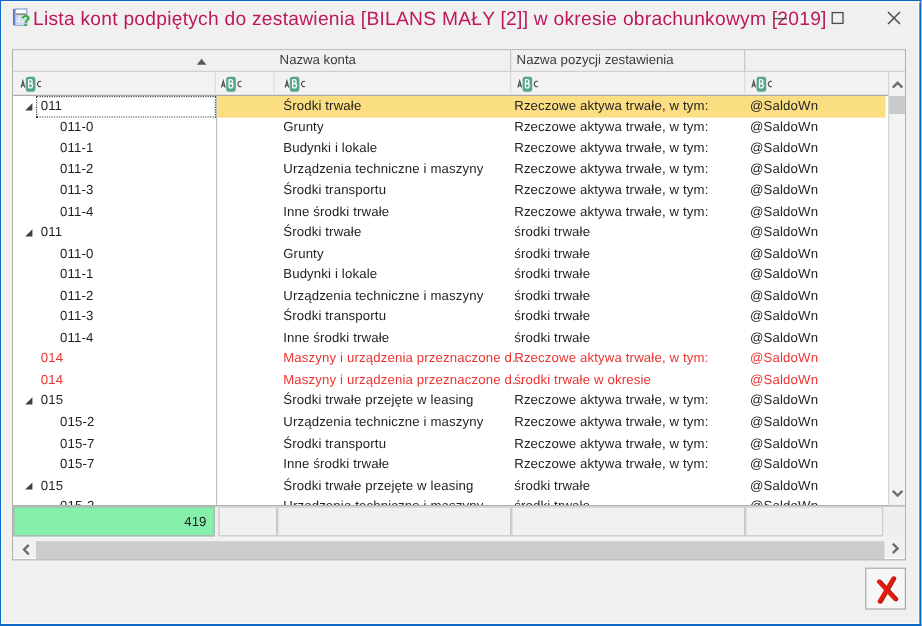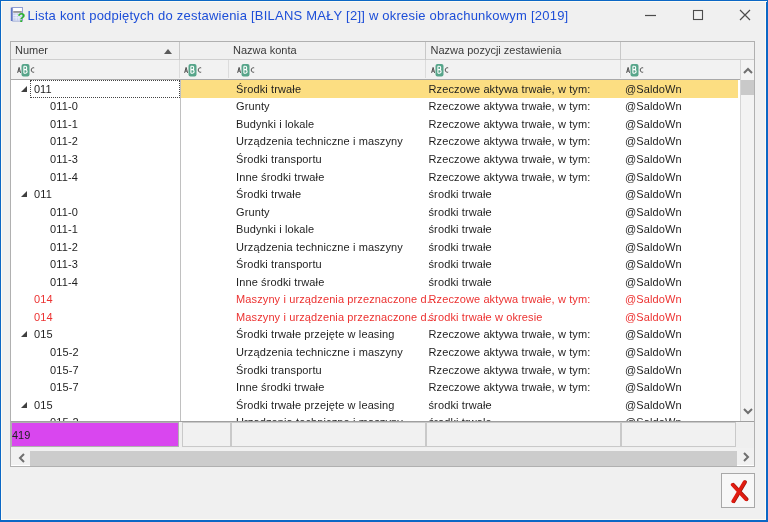--- a/index.html
+++ b/index.html
@@ -1,19 +1,19 @@
 <!DOCTYPE html>
 <html><head><meta charset="utf-8"><style>
 *{margin:0;padding:0;box-sizing:border-box;}
 html,body{width:768px;height:522px;overflow:hidden;}
 body{font-family:"Liberation Sans",sans-serif;background:#f0f0f0;position:relative;}
 .bord{position:absolute;background:#0c67c5;}
 .cream{position:absolute;background:#fdfbf3;}
 .titleicon{position:absolute;left:10px;top:6px;}
-.titletext{position:absolute;left:27.5px;top:8px;font-size:13px;letter-spacing:0.22px;color:#1d4ed8;white-space:nowrap;}
+.titletext{position:absolute;left:27.5px;top:8px;font-size:16px;letter-spacing:0.22px;color:#be185d;white-space:nowrap;}
 .capbtn{position:absolute;top:0;}
 .grid{position:absolute;left:10px;top:41px;width:745px;height:426px;border:1px solid #b0b0b0;background:#fff;}
 .hdr{position:absolute;left:0;top:0;width:743px;height:18px;background:#f0f0f0;border-bottom:1px solid #cfcfcf;}
 .hcell{position:absolute;top:0;height:18px;border-right:1px solid #c8c8c8;font-size:11px;color:#3a3a3a;line-height:17px;padding-left:4px;}
 .filt{position:absolute;left:0;top:18px;width:743px;height:20px;background:#f2f2f2;border-bottom:1px solid #a9a9a9;}
 .fcell{position:absolute;top:0;height:18px;border-right:1px solid #dcdcdc;}
 .abc{position:absolute;}
 .data{position:absolute;left:0;top:38px;width:743px;height:341px;background:#fff;overflow:hidden;}
 .colline{position:absolute;top:0;width:1px;height:341px;background:#c0c0c0;}
 .row{position:absolute;left:0;width:743px;height:17.55px;font-size:11px;letter-spacing:0.12px;color:#1e1e1e;}
@@ -64,21 +64,20 @@
   </svg>
 <svg class="capbtn" style="left:674px;" width="46" height="30">
     <rect x="19.5" y="10.5" width="9" height="9" fill="none" stroke="#4c4c4c" stroke-width="1.1"></rect>
   </svg>
 <svg class="capbtn" style="left:720px;" width="46" height="30">
     <path d="M20 10 L30 20 M30 10 L20 20" stroke="#4c4c4c" stroke-width="1.2"></path>
   </svg>
 
 <div class="grid">
   <div class="hdr"></div>
-  <div class="hcell" style="left:0;width:169px;">Numer</div>
   <div class="hcell" style="left:169px;width:49px;padding-left:7.5px;margin-top:23px;">Waluta</div>
   <div class="hcell" style="left:218px;width:197px;">Nazwa konta</div>
   <div class="hcell" style="left:415px;width:195px;padding-left:4.5px;">Nazwa pozycji zestawienia</div>
   <div style="position:absolute;left:153px;top:7px;width:0;height:0;border-left:4.5px solid transparent;border-right:4.5px solid transparent;border-bottom:5px solid #5a5a5a;"></div>
 
   <div class="filt"></div>
   <div class="fcell" style="left:0;top:18px;width:169px;"></div>
   <div class="fcell" style="left:169px;top:18px;width:49px;"></div>
   <div class="fcell" style="left:218px;top:18px;width:197px;"></div>
   <div class="fcell" style="left:415px;top:18px;width:195px;"></div>
@@ -238,21 +237,21 @@
           <span class="num2">015-2</span>
           <span class="konto">Urządzenia techniczne i maszyny</span>
           <span class="poz">środki trwałe</span>
           <span class="fun">@SaldoWn</span>
         </div>
     </div>
     <div class="foccell">011</div>
   </div>
 
   <div class="footer"></div>
-  <div class="fsum" style="left:0px;width:168px;background:#d946ef;border-color:#b0b0b0;top:380px;font-size:11px;color:#222;line-height:24px;padding-right:6px;">419</div>
+  <div class="fsum" style="left:0px;width:168px;background:#86efac;border-color:#b0b0b0;top:380px;font-size:11px;color:#222;text-align:right;line-height:24px;padding-right:6px;">419</div>
   <div class="fsum" style="left:170.5px;width:49.5px;top:380px;"></div>
   <div class="fsum" style="left:220px;width:195px;top:380px;"></div>
   <div class="fsum" style="left:415px;width:195px;top:380px;"></div>
   <div class="fsum" style="left:610px;width:115px;top:380px;"></div>
 
   <div class="hscroll"></div>
   <div class="thumbh" style="top:409px;"></div>
   <svg class="chev" style="left:5px;top:410px;" width="12" height="12">
       <path d="M8 2 L4 6 L8 10" fill="none" stroke="#6f6f6f" stroke-width="2"></path>
     </svg>

